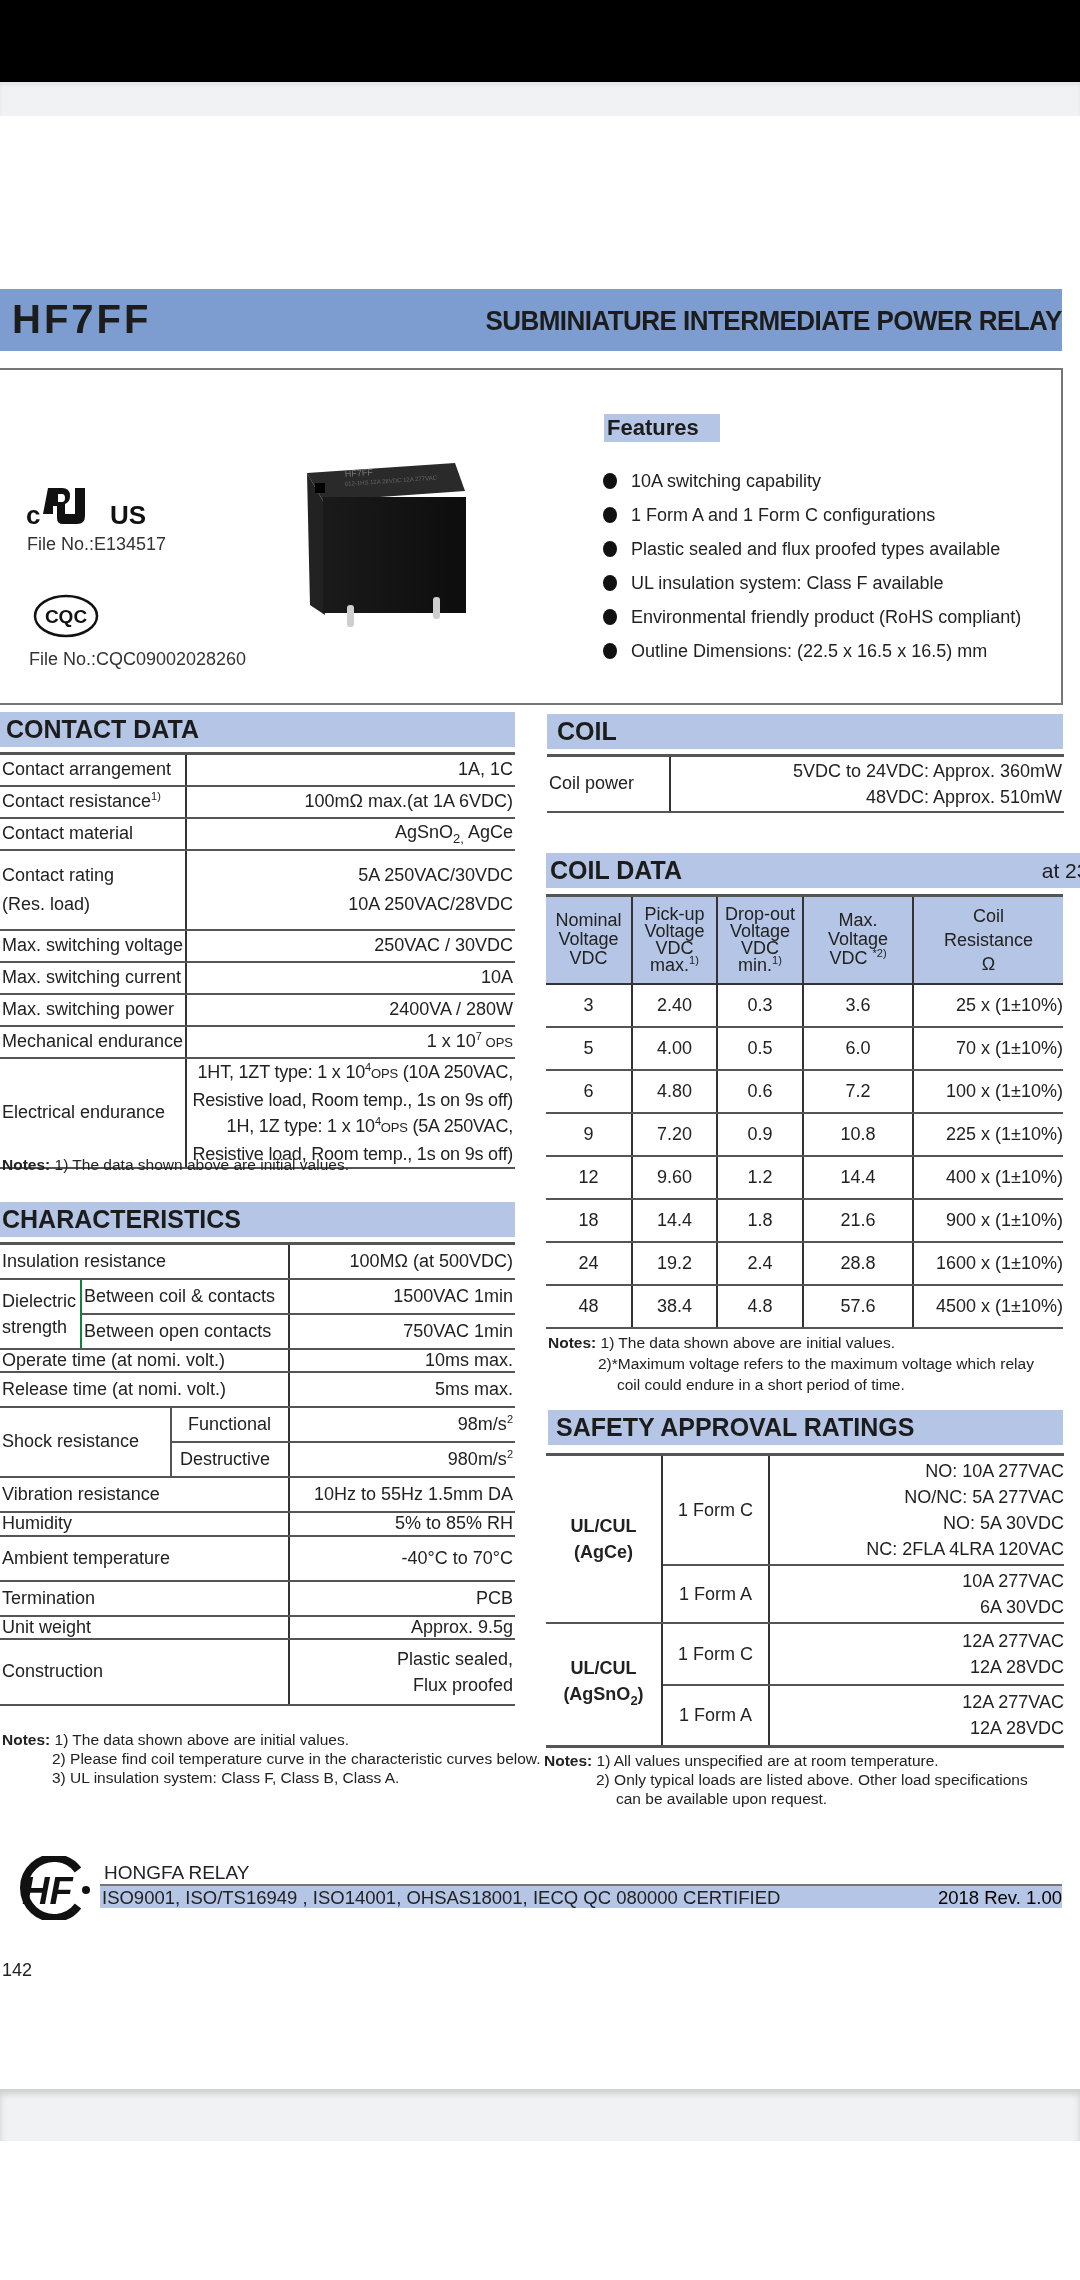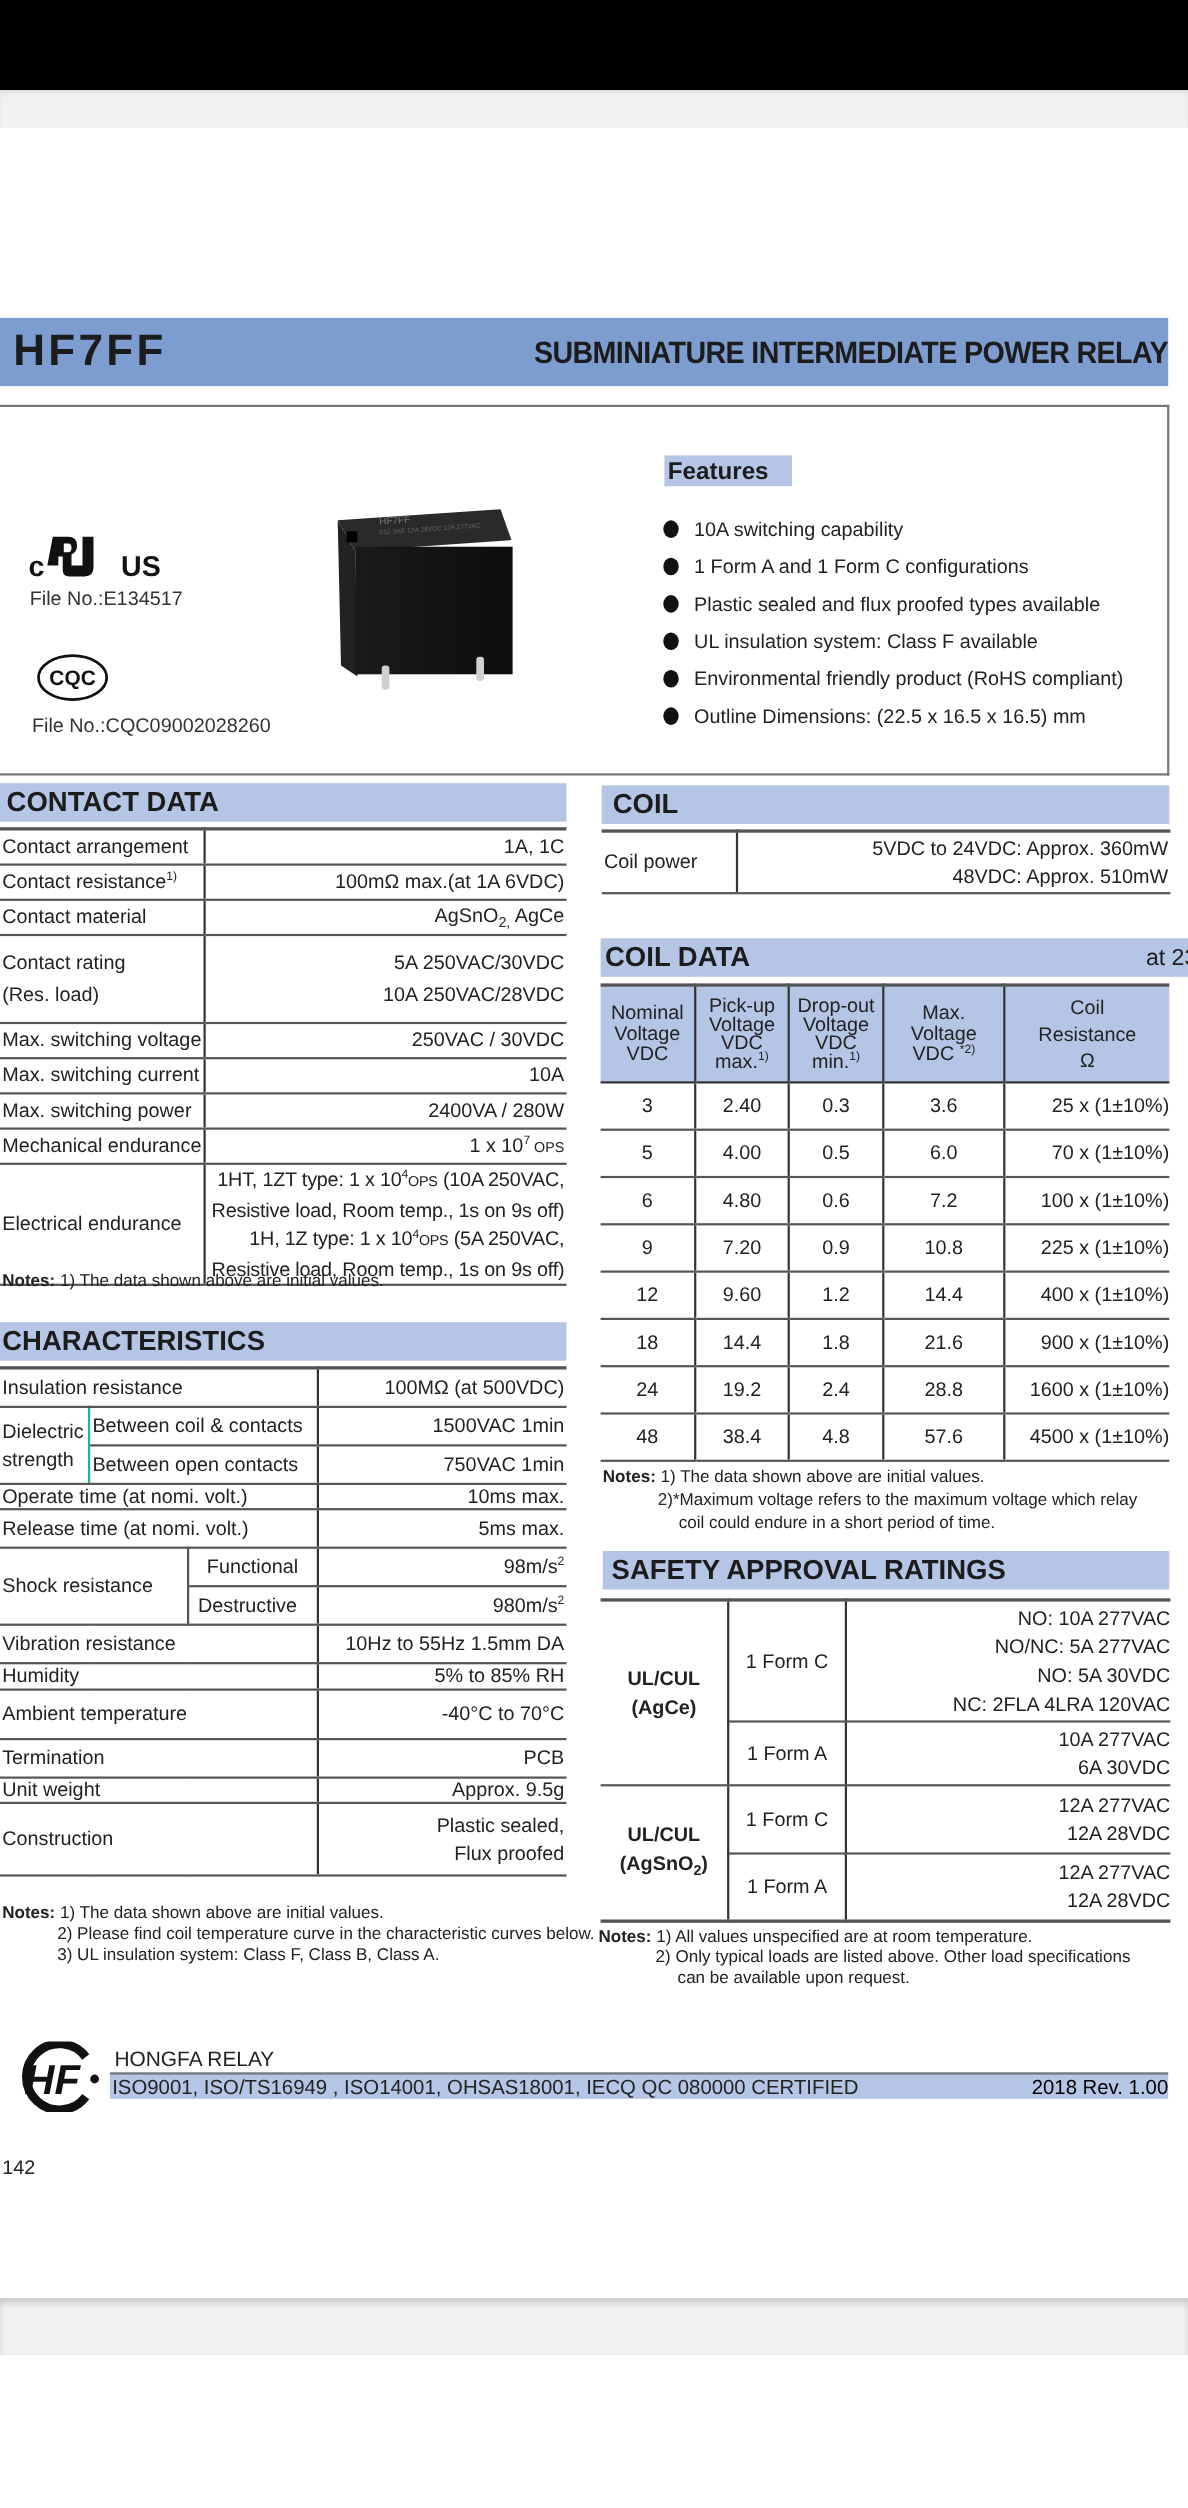--- a/index.html
+++ b/index.html
@@ -203,21 +203,21 @@
       <col style="width:90px">
       <col style="width:118px">
       <col>
     </colgroup>
   <tbody>
       <tr style="height:35px">
     <td colspan="3">Insulation resistance</td>
     <td class="v">100MΩ (at 500VDC)</td>
   </tr>
   <tr style="height:35px">
-    <td rowspan="2" style="border-right:2px solid #14b8a6;line-height:26px">
+    <td rowspan="2" style="border-right:2px solid #15803d;line-height:26px">
           <div>Dielectric</div>
           <div>strength</div>
         </td>
     <td colspan="2">Between coil &amp; contacts</td>
     <td class="v">1500VAC 1min</td>
   </tr>
   <tr style="height:35px">
     <td colspan="2">Between open contacts</td>
     <td class="v">750VAC 1min</td>
   </tr>

